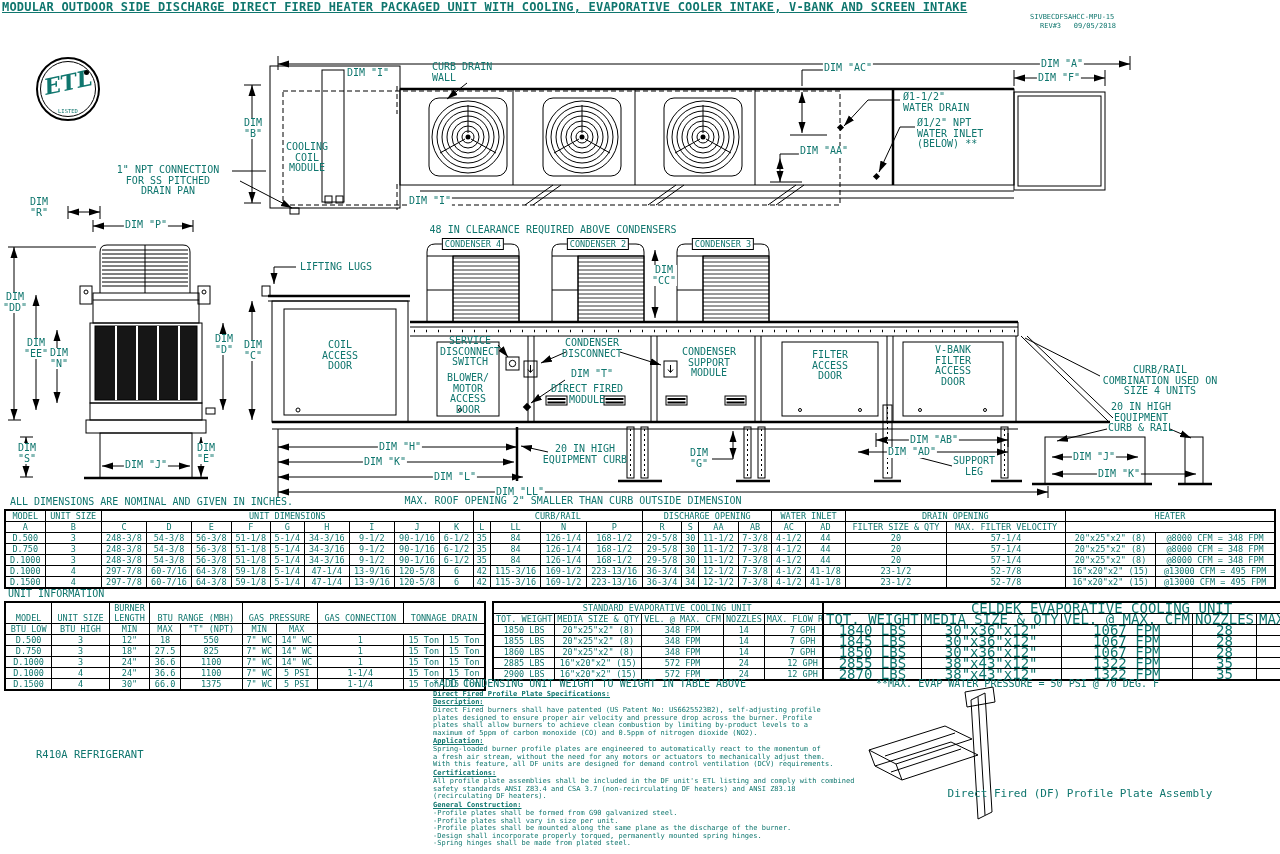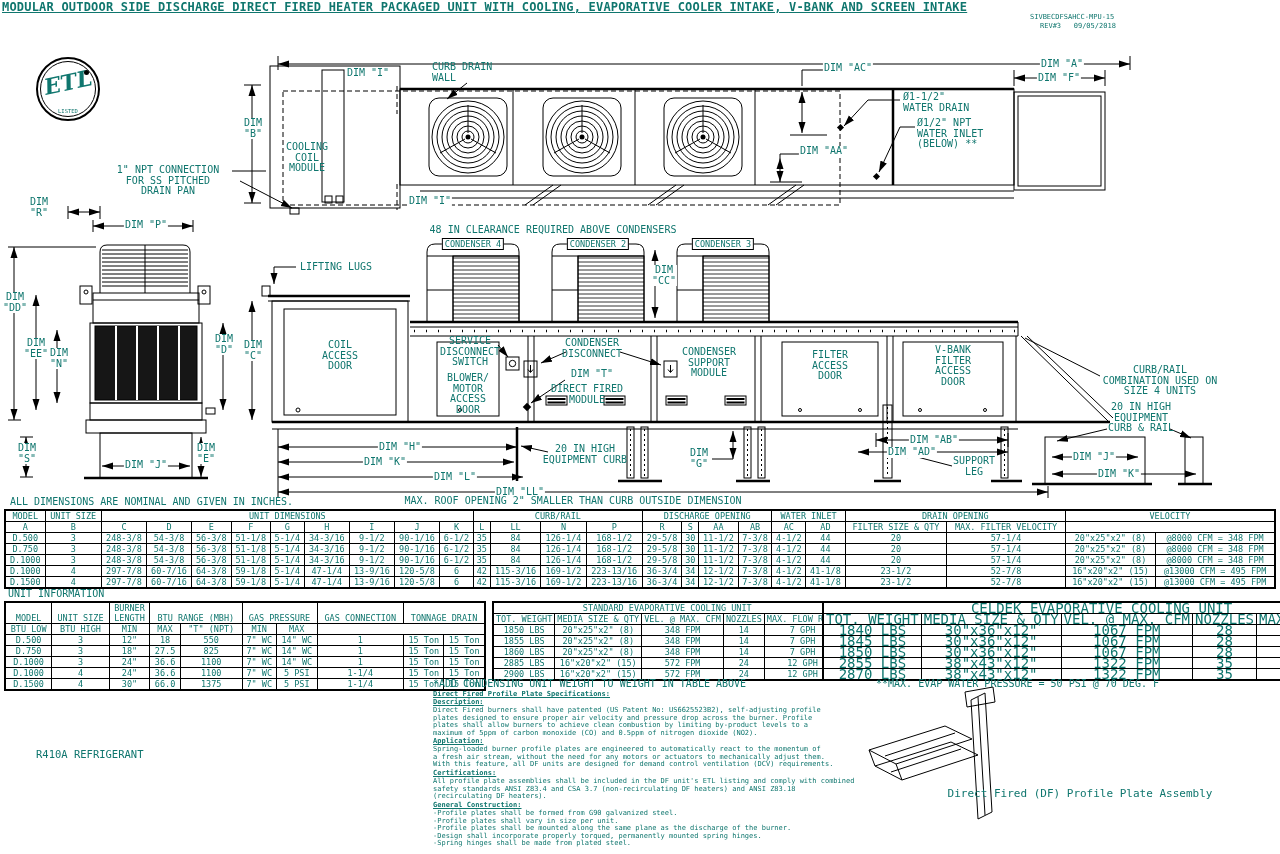--- a/index.html
+++ b/index.html
@@ -391,21 +391,21 @@
   <table class="tbl" id="t1">
     <thead>
       <tr>
         <th rowspan="2">MODEL</th>
         <th rowspan="2">UNIT SIZE</th>
         <th colspan="9">UNIT DIMENSIONS</th>
         <th colspan="4">CURB/RAIL</th>
         <th colspan="4">DISCHARGE OPENING</th>
         <th colspan="2">WATER INLET</th>
         <th colspan="2">DRAIN OPENING</th>
-        <th colspan="2">VELOCITY</th>
+        <th colspan="2">HEATER</th>
       </tr>
     </thead>
     <tbody>
         <tr>
           <th>A</th>
           <th>B</th>
           <th>C</th>
           <th>D</th>
           <th>E</th>
           <th>F</th>

